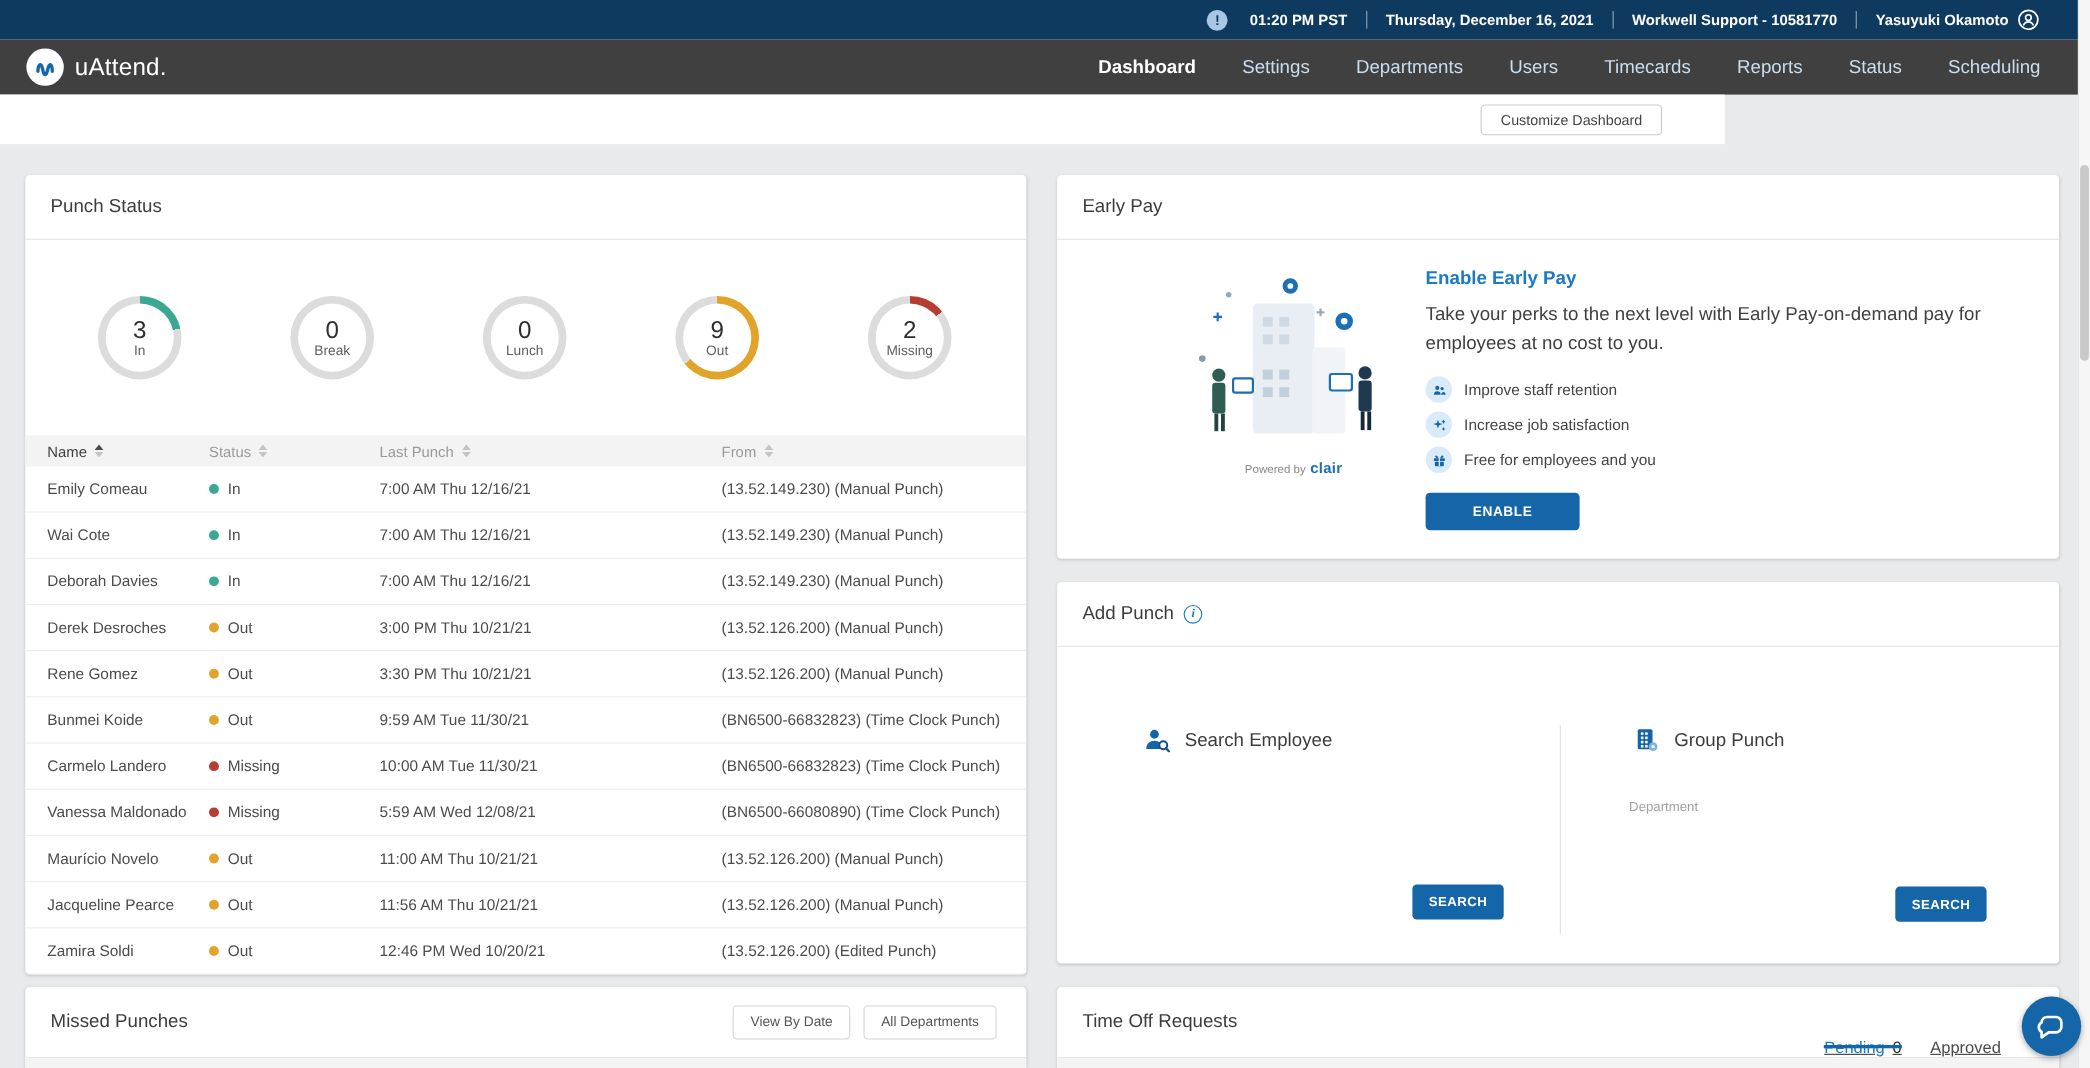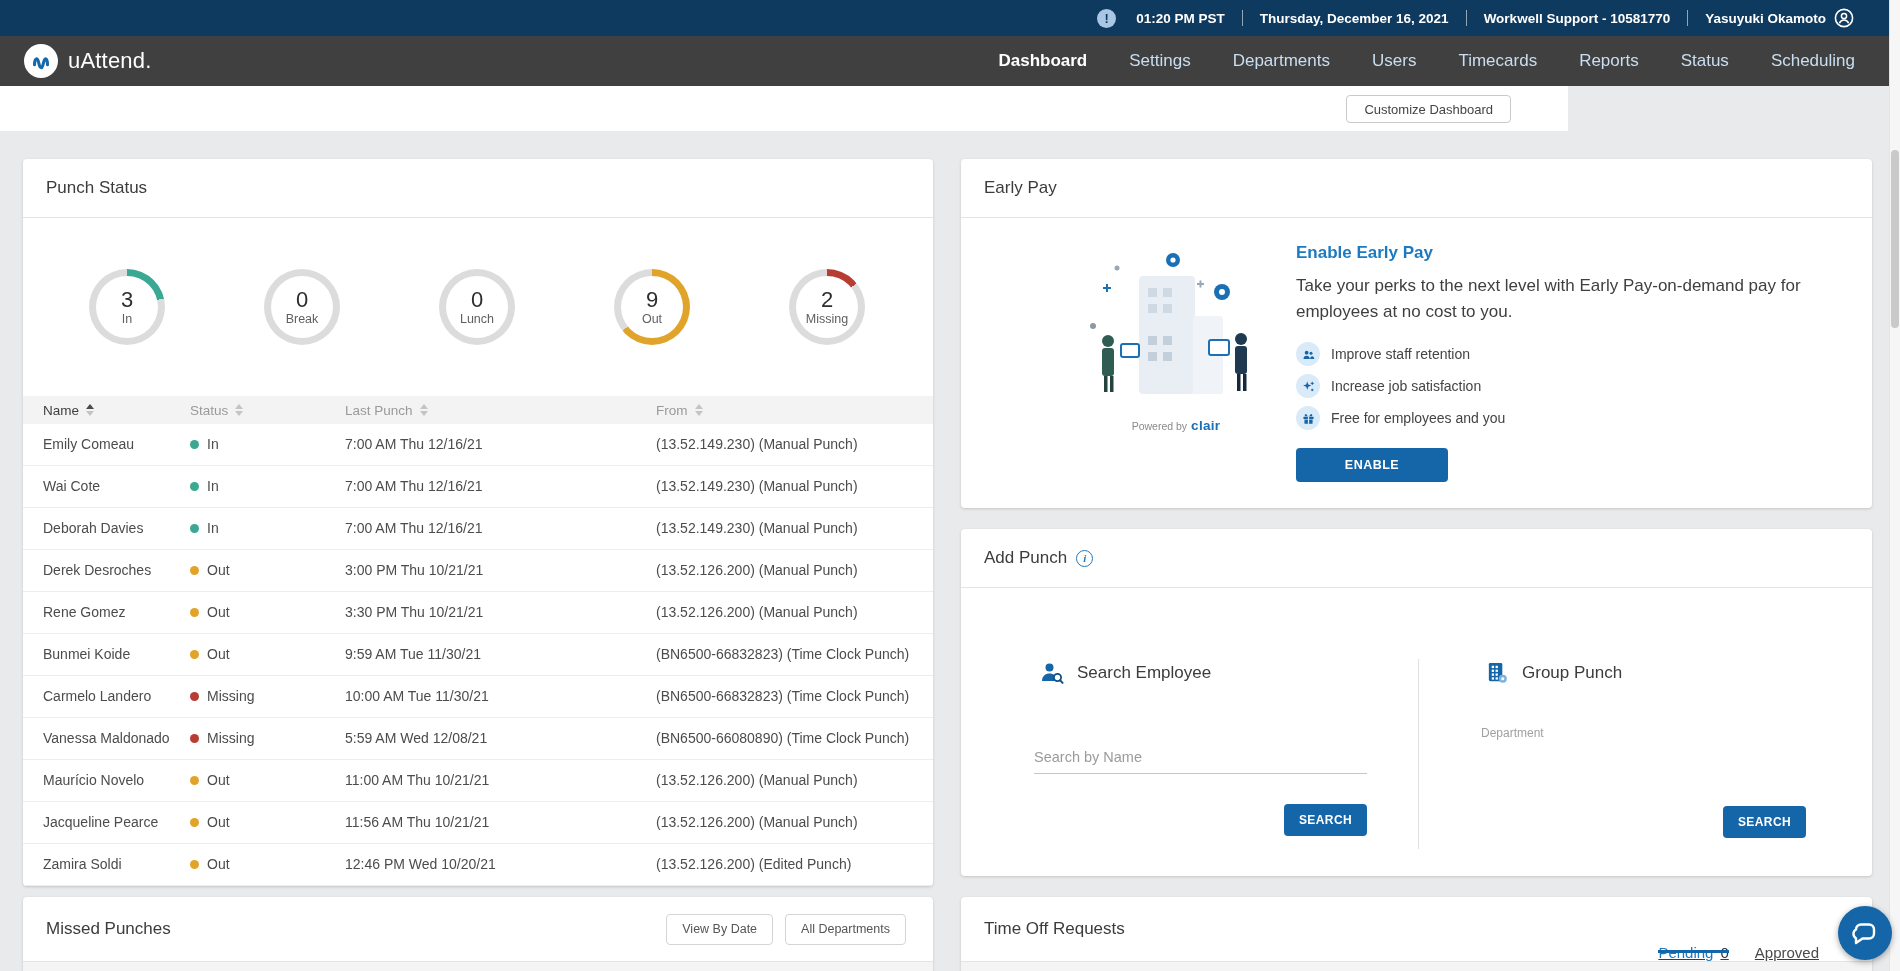--- a/index.html
+++ b/index.html
@@ -71,21 +71,21 @@
   .ep-illus { position:absolute; left:120px; top:26px; width:190px; height:170px; }
   .ep-powered { position:absolute; left:120px; top:200px; width:190px; text-align:center;
                 font-size:10.5px; color:#8a8a8a; }
   .ep-powered b { font-size:13.5px; color:#1b6fb5; font-weight:700; margin-left:4px; letter-spacing:.3px; }
   .ep-text { position:absolute; left:335px; top:25px; width:575px; }
   .ep-heading { font-size:17px; font-weight:700; color:#1b7ac1; }
   .ep-body { margin-top:10px; font-size:17px; color:#3f3f3f; line-height:26px; width:560px; }
   .ep-bullets { margin-top:13px; list-style:none; }
   .ep-bullets li { display:flex; align-items:center; gap:11px; height:32px; font-size:14px; color:#444; }
   .b-icon { width:24px; height:24px; border-radius:50%; background:#d9eaf8; display:flex; align-items:center; justify-content:center; flex:0 0 auto; }
-  .enable-btn { margin-top:14px; width:152px; height:34px; background:#1566a8; color:#fff; border:none; border-radius:4px;
+  .enable-btn { margin-top:14px; width:140px; height:34px; background:#1566a8; color:#fff; border:none; border-radius:4px;
                 font-size:12.5px; font-weight:700; letter-spacing:.5px; font-family:"Liberation Sans",sans-serif; cursor:pointer; }
 
   
   .ap-content { position:relative; height:287px; }
   .ap-divider { position:absolute; left:457px; top:71px; width:1px; height:190px; background:#e0e0e0; }
   .ap-head { position:absolute; display:flex; align-items:center; gap:12px; font-size:17px; color:#3c3c3c; }
   #se-head { left:78px; top:72px; }
   #gp-head { left:524px; top:72px; }
   .ap-input { position:absolute; left:73px; top:157px; width:333px; border:none; border-bottom:1px solid #c6c6c6;
               font-size:14.5px; padding:4px 0 8px 0; outline:none; background:transparent; color:#333;
@@ -430,21 +430,20 @@
 
     <div class="ap-head" id="se-head">
       <svg width="26" height="26" viewBox="0 0 26 26">
         <circle cx="10.5" cy="7.5" r="4" fill="#1566a8"></circle>
         <path d="M3 21c0-5 3.4-7.5 7.5-7.5S18 16 18 21z" fill="#1566a8"></path>
         <circle cx="18.5" cy="17.5" r="3.6" fill="#fff" stroke="#0f4f86" stroke-width="1.8"></circle>
         <path d="M21 20.3l2.6 2.6" stroke="#0f4f86" stroke-width="2" stroke-linecap="round"></path>
       </svg>
       <span>Search Employee</span>
     </div>
-    <input class="ap-input" type="text" placeholder="Search by Name" style="">
     <button class="search-btn" id="se-search">SEARCH</button>
 
     <div class="ap-head" id="gp-head">
       <svg width="25" height="25" viewBox="0 0 26 26">
         <rect x="4" y="3" width="14" height="19" rx="1.5" fill="#1566a8"></rect>
         <g fill="#fff">
           <rect x="7" y="6" width="2.4" height="2.4"></rect>
             <rect x="11" y="6" width="2.4" height="2.4"></rect>
             <rect x="15" y="6" width="0" height="0"></rect>
           <rect x="7" y="10" width="2.4" height="2.4"></rect>

